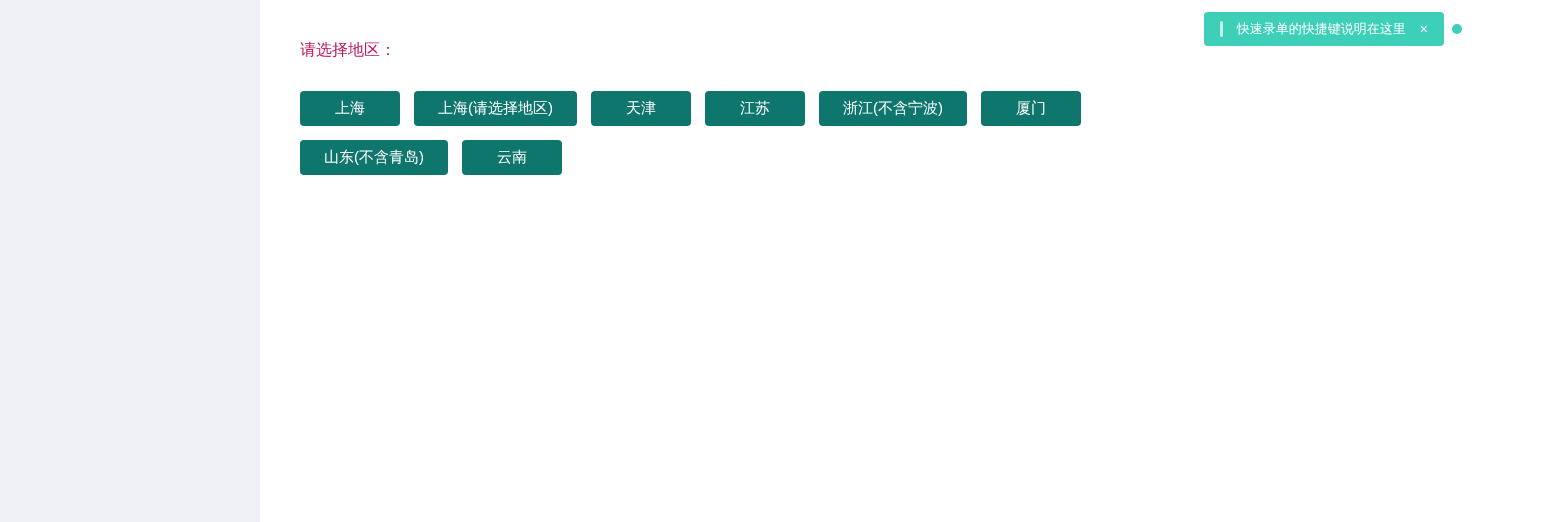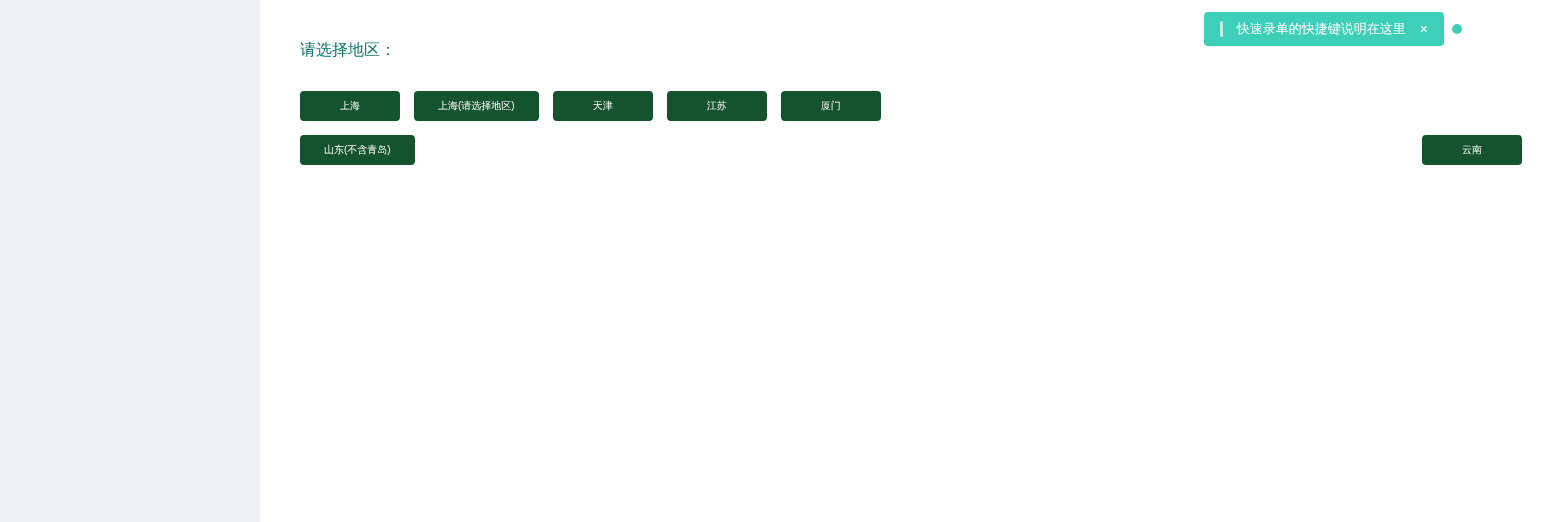--- a/index.html
+++ b/index.html
@@ -31,31 +31,31 @@
       left: 260px;
       top: 0;
       width: 1302px;
       height: 522px;
       background: #ffffff;
       padding: 40px 40px;
     }
 
     .page-title {
       font-size: 16px;
-      color: #0f766e;
+      color: #be185d;
       margin-bottom: 30px;
       font-weight: normal;
     }
 
     .region-btn {
-      background: #14532d;
+      background: #0f766e;
       border: none;
       border-radius: 4px;
       padding: 8px 24px;
-      font-size: 10px;
+      font-size: 15px;
       color: #fff;
       cursor: pointer;
       min-width: 100px;
       text-align: center;
       font-family: 'Microsoft YaHei', '微软雅黑', sans-serif;
     }
 
     .tooltip-container {
       position: absolute;
       top: 12px;
@@ -107,37 +107,37 @@
       display: flex;
       flex-wrap: wrap;
       gap: 14px;
       margin-bottom: 14px;
     }
 
     .row-2 {
       display: flex;
       flex-wrap: wrap;
       gap: 14px;
-      justify-content: space-between;
     }
   </style>
 </head>
 <body>
 
 <div class="sidebar"></div>
 
 <div class="main-content">
   <div class="page-title">请选择地区：</div>
 
   <div class="row-1">
 
   <button class="region-btn">上海</button>
       <button class="region-btn">上海(请选择地区)</button>
       <button class="region-btn">天津</button>
       <button class="region-btn">江苏</button>
+      <button class="region-btn">浙江(不含宁波)</button>
       <button class="region-btn">厦门</button>
     </div>
 
   <div class="row-2">
 
   <button class="region-btn">山东(不含青岛)</button>
       <button class="region-btn">云南</button>
     </div>
 </div>
 

